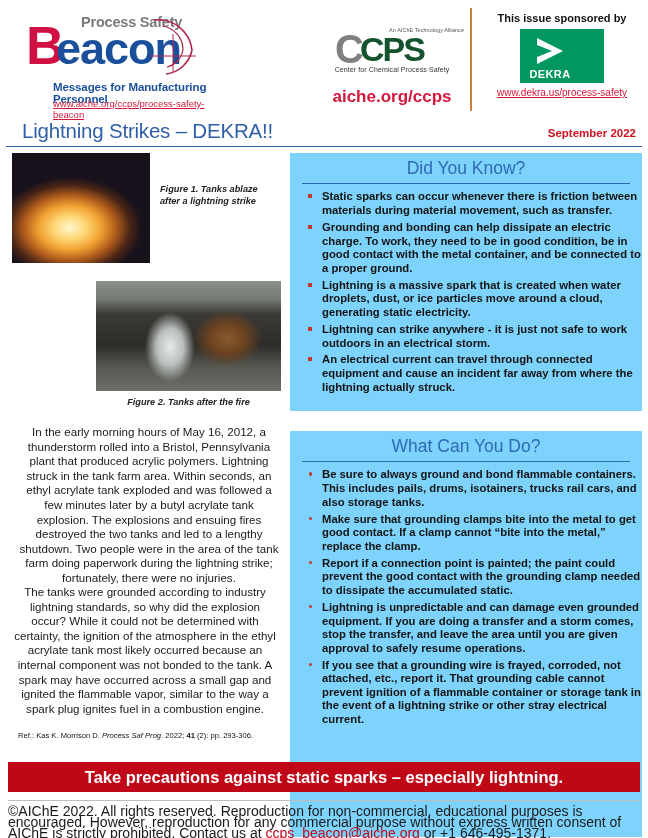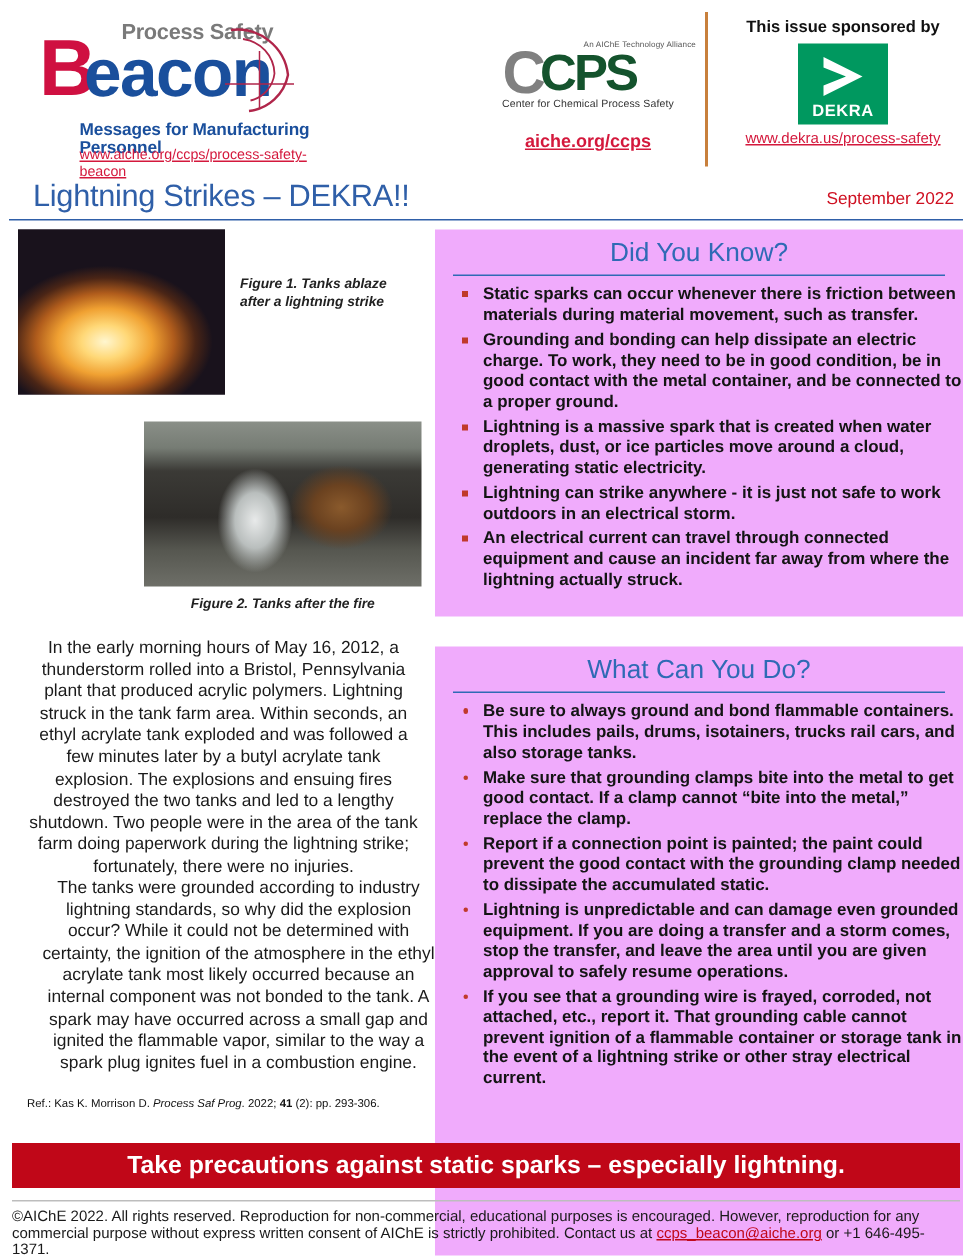--- a/index.html
+++ b/index.html
@@ -60,30 +60,30 @@
     position:absolute;left:17px;top:7px;
     font-size:40px;font-weight:bold;color:#808080;
     font-family:"Liberation Sans",sans-serif;line-height:40px;
   }
   .ccps-sub{
     position:absolute;left:0;top:44px;width:148px;text-align:center;
     font-size:7px;color:#333;font-family:"Liberation Sans",sans-serif;
     letter-spacing:0.1px;
   }
   .ccps-url{
-    margin-top:5px;font-size:12px;color:#d4183c;text-decoration:underline;
+    margin-top:5px;font-size:17px;color:#d4183c;
     font-weight:bold;font-family:"Liberation Sans",sans-serif;
   }
 
   .hdr-divider{position:absolute;left:470px;top:8px;width:1.5px;height:103px;background:#c8803c;}
 
   .sponsor-block{position:absolute;left:478px;top:12px;width:168px;text-align:center;}
   .sponsor-title{font-size:11px;font-weight:bold;color:#111;font-family:"Liberation Sans",sans-serif;}
   .dekra-box{
-    width:60px;height:54px;margin:5px auto 0 auto;background:#00985f;
+    width:84px;height:54px;margin:5px auto 0 auto;background:#00985f;
     position:relative;
   }
   .dekra-tri{position:absolute;left:13px;top:6px;}
   .dekra-word{
     position:absolute;left:0;bottom:3px;width:60px;text-align:center;
     color:#fff;font-size:11px;font-weight:bold;letter-spacing:0.4px;
     font-family:"Liberation Sans",sans-serif;
   }
   .sponsor-url{
     margin-top:4px;font-size:10px;color:#d4183c;text-decoration:underline;
@@ -92,21 +92,21 @@
 
   
   .titlebar{position:relative;height:28px;border-bottom:1.6px solid #2f5fa8;margin:0 6px;}
   .article-title{
     position:absolute;left:16px;top:1px;
     font-size:20.5px;color:#2f5fa8;font-family:"Liberation Sans",sans-serif;
     letter-spacing:-0.2px;
   }
   .issue-date{
     position:absolute;right:6px;top:9px;
-    font-size:11.5px;font-weight:normal;color:#cf1021;
+    font-size:11.5px;font-weight:bold;color:#cf1021;
     font-family:"Liberation Sans",sans-serif;
   }
 
   
   .content{position:relative;height:596px;}
 
   .left-col{position:absolute;left:8px;top:6px;width:278px;}
 
   .fig1-row{position:relative;height:112px;}
   .fig1-img{
@@ -134,32 +134,32 @@
     position:absolute;left:88px;top:244px;width:185px;text-align:center;
     font-size:9.2px;font-style:italic;font-weight:bold;color:#222;
     font-family:"Liberation Sans",sans-serif;
   }
 
   .body-para{
     font-size:11.6px;color:#1a1a1a;line-height:14.6px;
     font-family:"Liberation Sans",sans-serif;text-align:center;
   }
   .p1{position:absolute;left:10px;top:272px;width:262px;}
-  .p2{position:absolute;left:5px;top:432px;width:264px;margin-left:14px;}
+  .p2{position:absolute;left:5px;top:432px;width:264px;}
 
   .ref-line{
     position:absolute;left:10px;top:578px;width:300px;
     font-size:7.6px;color:#111;font-family:"Liberation Sans",sans-serif;
   }
   .ref-line i{font-style:italic;}
   .ref-line b{font-weight:bold;}
 
   
   .panel{
-    position:absolute;background:#f0abfc;
+    position:absolute;background:#7dd3fc;
   }
   .panel-a{left:290px;top:6px;width:352px;height:258px;}
   .panel-b{left:290px;top:284px;width:352px;height:406px;}
 
   .panel-head{
     text-align:center;font-size:17.5px;color:#2f6ab5;
     font-family:"Liberation Sans",sans-serif;
     padding-top:5px;padding-bottom:2px;
   }
   .panel-rule{height:1.4px;background:#2f6ab5;margin:2px 12px 0 12px;}
@@ -180,21 +180,21 @@
     position:absolute;left:8px;top:762px;width:632px;height:30px;
     background:#c00718;
   }
   .redbar span{
     display:block;text-align:center;color:#fff;font-weight:bold;
     font-size:16.5px;line-height:30px;font-family:"Liberation Sans",sans-serif;
   }
   .foot-rule{position:absolute;left:8px;top:800px;width:632px;height:1px;background:#bdbdbd;}
   .copyright{
     position:absolute;left:8px;top:806px;width:632px;
-    font-size:10px;color:#1a1a1a;line-height:11px;
+    font-size:14px;color:#1a1a1a;line-height:11px;
     font-family:"Liberation Sans",sans-serif;
   }
   .copyright a{color:#c00718;text-decoration:underline;}
 </style>
 </head>
 <body>
 
 <div class="page">
 
   <div class="header">

